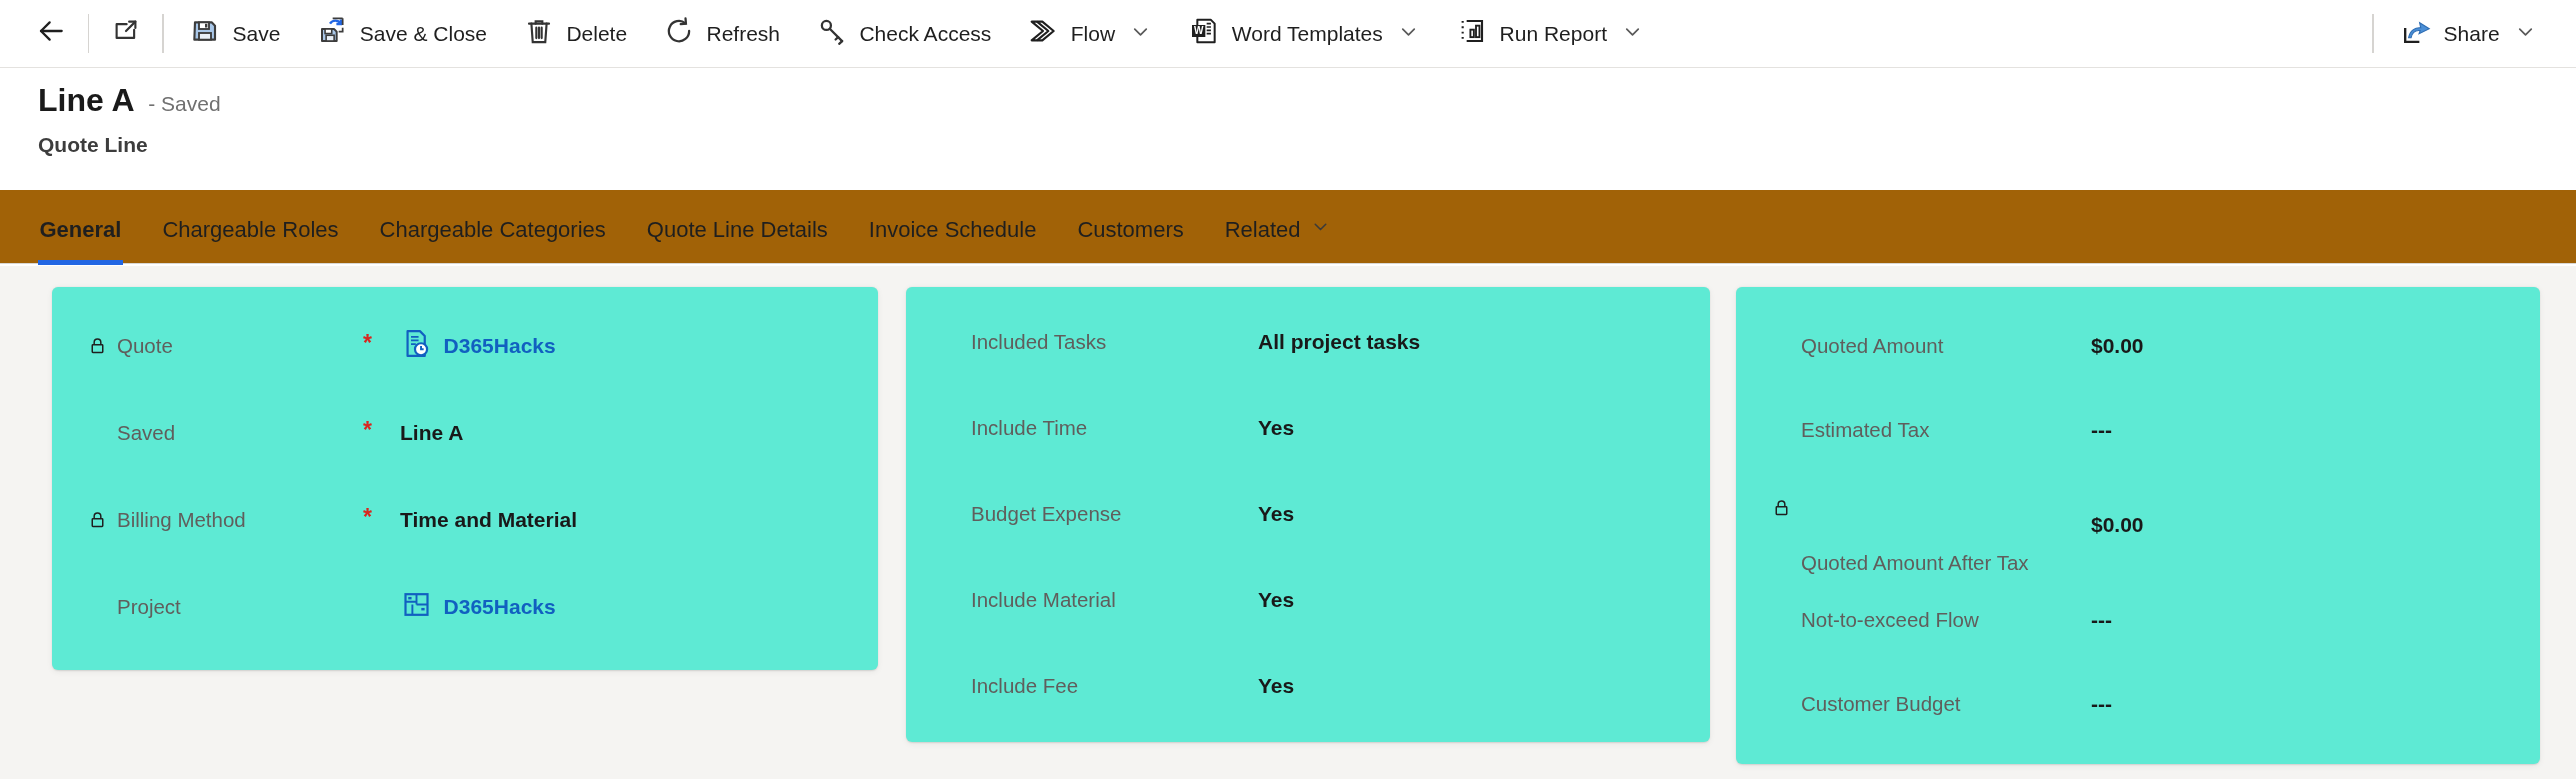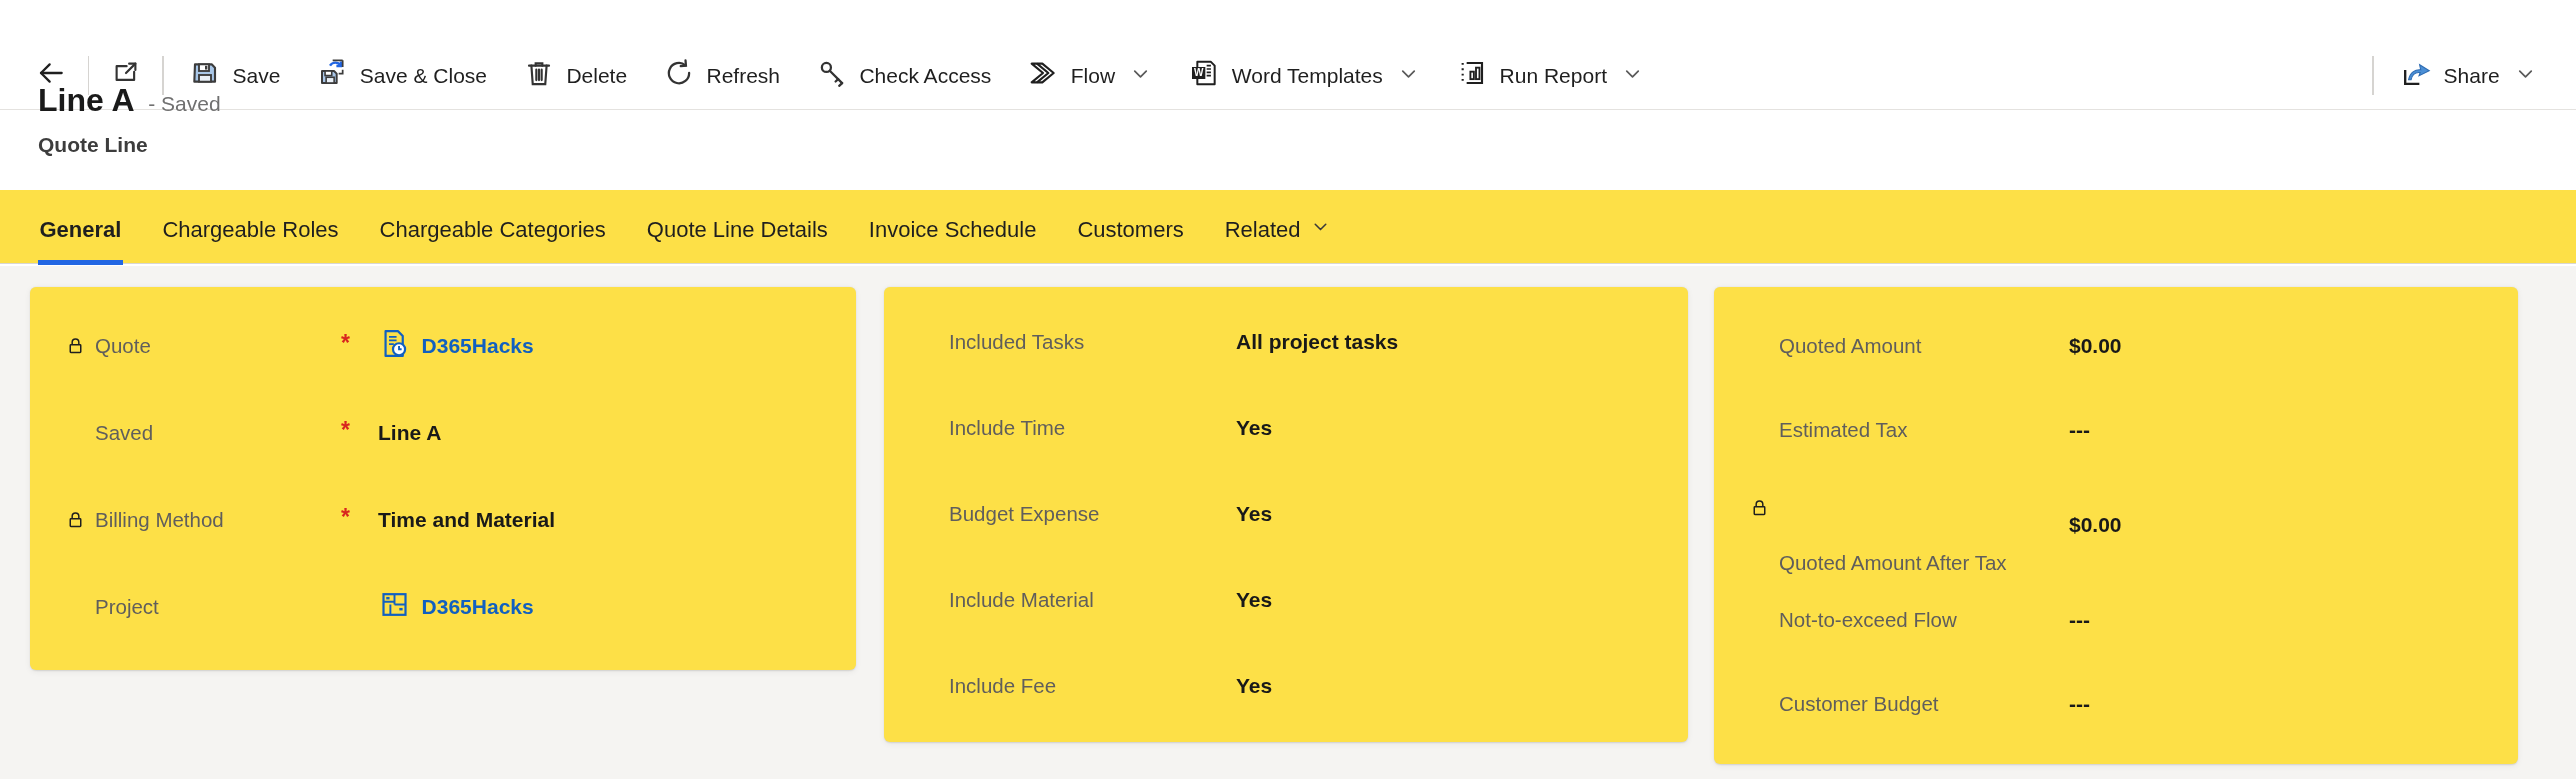--- a/index.html
+++ b/index.html
@@ -7,21 +7,21 @@
   body {
     font-family:"Liberation Sans","DejaVu Sans",sans-serif;
     color:#1f1f1f; background:#fff;
   }
   .screen { position:relative; width:2576px; height:780px; }
 
   
   .commandbar {
     position:absolute; left:0; top:0; width:100%; height:68px;
     background:#fff; border-bottom:1.5px solid #e4e2df;
-    display:flex; align-items:center; padding:0 21px;margin-top:42px;
+    display:flex; align-items:center; padding:0 21px;
   }
   .cmd-btn {
     display:flex; align-items:center; gap:11.4px; height:49px;
     padding:0 18px; border:none; background:transparent; cursor:pointer;
     font-family:inherit; font-size:21px; color:#1f1f1f; border-radius:4.6px; white-space:nowrap;
   }
   .cmd-btn svg { flex:0 0 auto; }
   .icon-only { padding:0 13.7px; }
   .vdivider { width:1.5px; height:39px; background:#d6d4d1; margin:0 7.6px; flex:0 0 auto; }
   .cmd-spacer { flex:1 1 auto; }
@@ -31,41 +31,42 @@
   .header { position:absolute; left:38px; top:82px; }
   .title-row { display:flex; align-items:baseline; gap:13.7px; }
   .rec-title { font-size:32px; font-weight:700; color:#1a1a1a; letter-spacing:0; }
   .rec-status { font-size:21px; color:#707070; }
   .rec-subtitle { margin-top:13.7px; font-size:21px; font-weight:700; color:#3d3d3d; }
 
   
   .tabs {
     position:absolute; left:0; top:190px; width:100%; height:74px;
     display:flex; align-items:flex-end; gap:38px; padding:0 0 0 38px;
-    border-bottom:1.5px solid #d8d6d3; background:#fde047;
+    border-bottom:1.5px solid #d8d6d3; background:#a16207;
   }
   .tab {
     position:relative; font-size:22px; color:#1f1f1f; padding:0 1.5px 20px 1.5px;
     cursor:pointer; white-space:nowrap; display:flex; align-items:center; gap:9px;
     background:transparent; border:none; font-family:inherit;
   }
   .tab.active { font-weight:700; }
   .tab.active::after {
     content:""; position:absolute; left:0; right:0; bottom:-1.5px; height:4.6px;
     background:#2266e3;
   }
 
   
   .content {
     position:absolute; left:0; top:266px; width:100%; height:514px;
     background:#f5f4f2;
   }
   .card {
-    position:absolute; background:#fde047; border-radius:6px;
+    position:absolute; background:#5eead4; border-radius:6px;
     box-shadow:0 0.8px 1.5px rgba(0,0,0,.10), 0 1.5px 6px rgba(0,0,0,.06);
+    margin-left:22px;
   }
   .card-quote   { left:30px;   top:20.5px; width:826px; height:383px; padding-top:16px; }
   .card-details { left:884px; top:20.5px; width:804px; height:455px; padding-top:12px; }
   .card-amounts { left:1714px; top:20.5px; width:804px; height:477px; padding-top:17.5px; }
 
   .f-row { position:relative; display:flex; align-items:center; }
   .card-quote   .f-row { height:87px; }
   .card-details .f-row { height:86px; }
   .card-amounts .f-row { height:84px; }
   .card-amounts .f-row.tall { height:106px;align-items:flex-end; }

